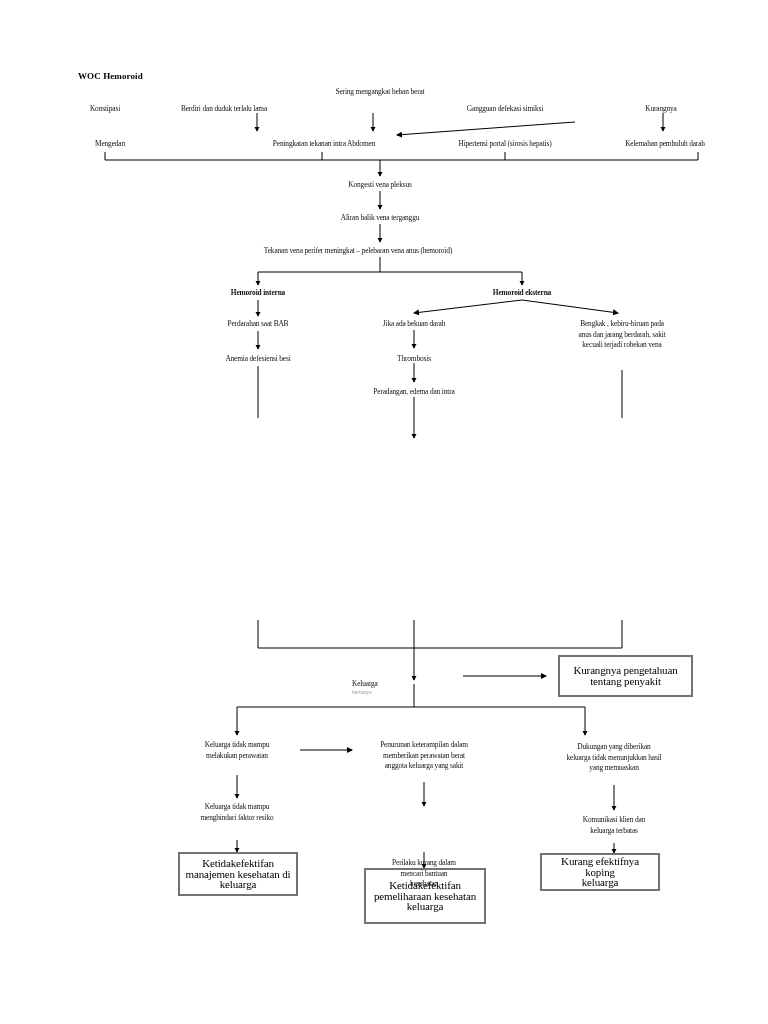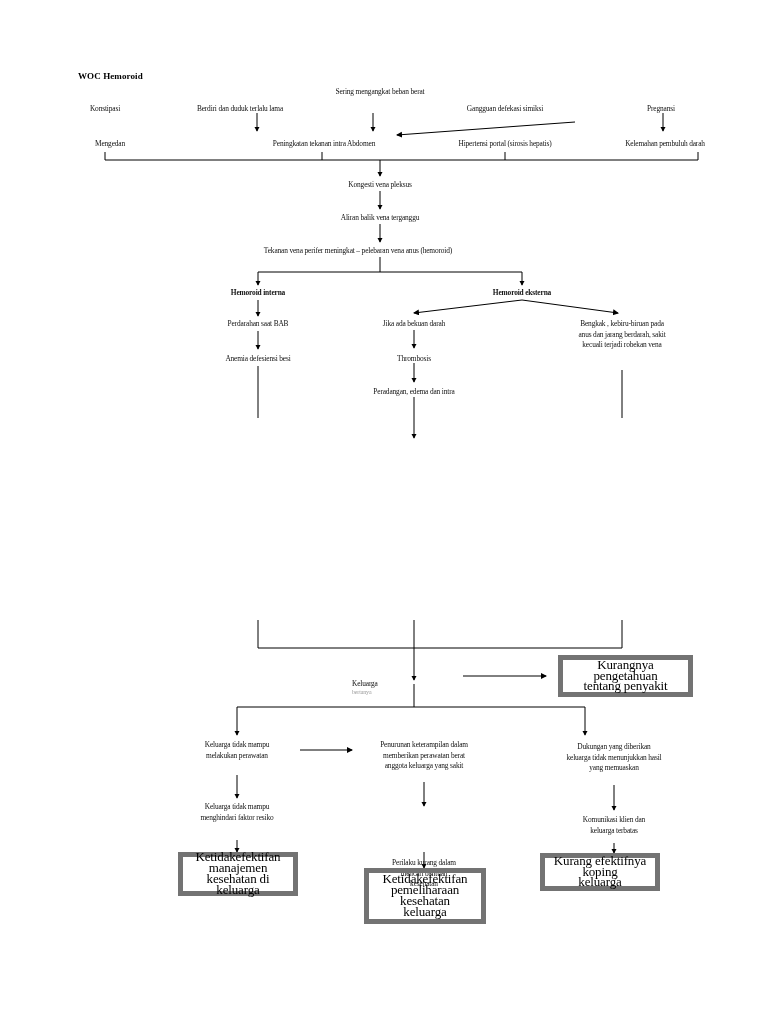--- a/index.html
+++ b/index.html
@@ -37,27 +37,27 @@
   .title {
     position: absolute;
     left: 78px;
     top: 71px;
     font-size: 9px;
     font-weight: bold;
     letter-spacing: 0.1px;
   }
   .box {
     position: absolute;
-    border: 5px solid #737373;
+    border: 2px solid #737373;
     box-sizing: border-box;
     display: flex;
     align-items: center;
     justify-content: center;
     text-align: center;
-    font-size: 13px;
+    font-size: 11px;
     line-height: 10.8px;
     letter-spacing: -0.15px;
     white-space: pre-line;
     padding: 2px 4px;
   }
   .faded {
     color: #7a7a7a;
     font-size: 6px;
     display: block;
     line-height: 7px;
@@ -141,24 +141,24 @@
     <line x1="300" y1="750" x2="352" y2="750" stroke="#000" stroke-width="1" marker-end="url(#ah2)"></line>
 
     <line x1="424" y1="782" x2="424" y2="806" stroke="#000" stroke-width="1" marker-end="url(#ah)"></line>
     <line x1="424" y1="852" x2="424" y2="868" stroke="#000" stroke-width="1" marker-end="url(#ah)"></line>
 
     <line x1="614" y1="785" x2="614" y2="810" stroke="#000" stroke-width="1" marker-end="url(#ah)"></line>
     <line x1="614" y1="843" x2="614" y2="853" stroke="#000" stroke-width="1" marker-end="url(#ah)"></line>
   </svg>
 
   <div class="node" style="left:105px; top:104px;">Konstipasi</div>
-  <div class="node" style="left:240px; top:104px;">Berdiri dan duduk terlalu lama</div>
+  <div class="node" style="left:224px; top:104px;">Berdiri dan duduk terlalu lama</div>
   <div class="node" style="left:380px; top:87px;">Sering mengangkat beban berat</div>
   <div class="node" style="left:505px; top:104px;">Gangguan defekasi simiksi</div>
-  <div class="node" style="left:661px; top:104px;">Pregnansi</div>
+  <div class="node" style="left:661px; top:104px;">Kurangnya</div>
 
   <div class="node" style="left:110px; top:139px;font-family:Liberation Serif, serif;">Mengedan</div>
   <div class="node" style="left:324px; top:139px;">Peningkatan tekanan intra Abdomen</div>
   <div class="node" style="left:505px; top:139px;">Hipertensi portal (sirosis hepatis)</div>
   <div class="node" style="left:665px; top:139px;">Kelemahan pembuluh darah</div>
 
   <div class="node" style="left:380px; top:180px;">Kongesti vena pleksus</div>
   <div class="node" style="left:380px; top:213px;">Aliran balik vena terganggu</div>
   <div class="node" style="left:358px; top:246px;">Tekanan vena perifer meningkat – pelebaran vena anus (hemoroid)</div>
 

